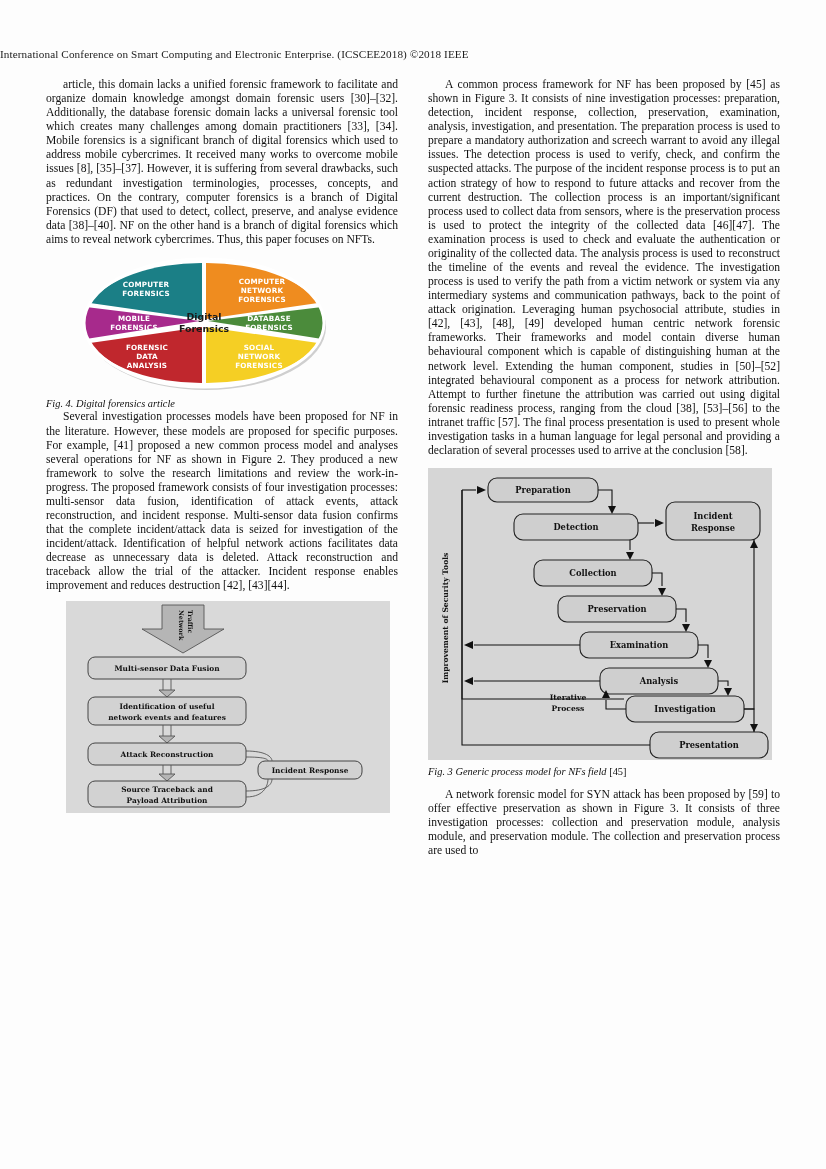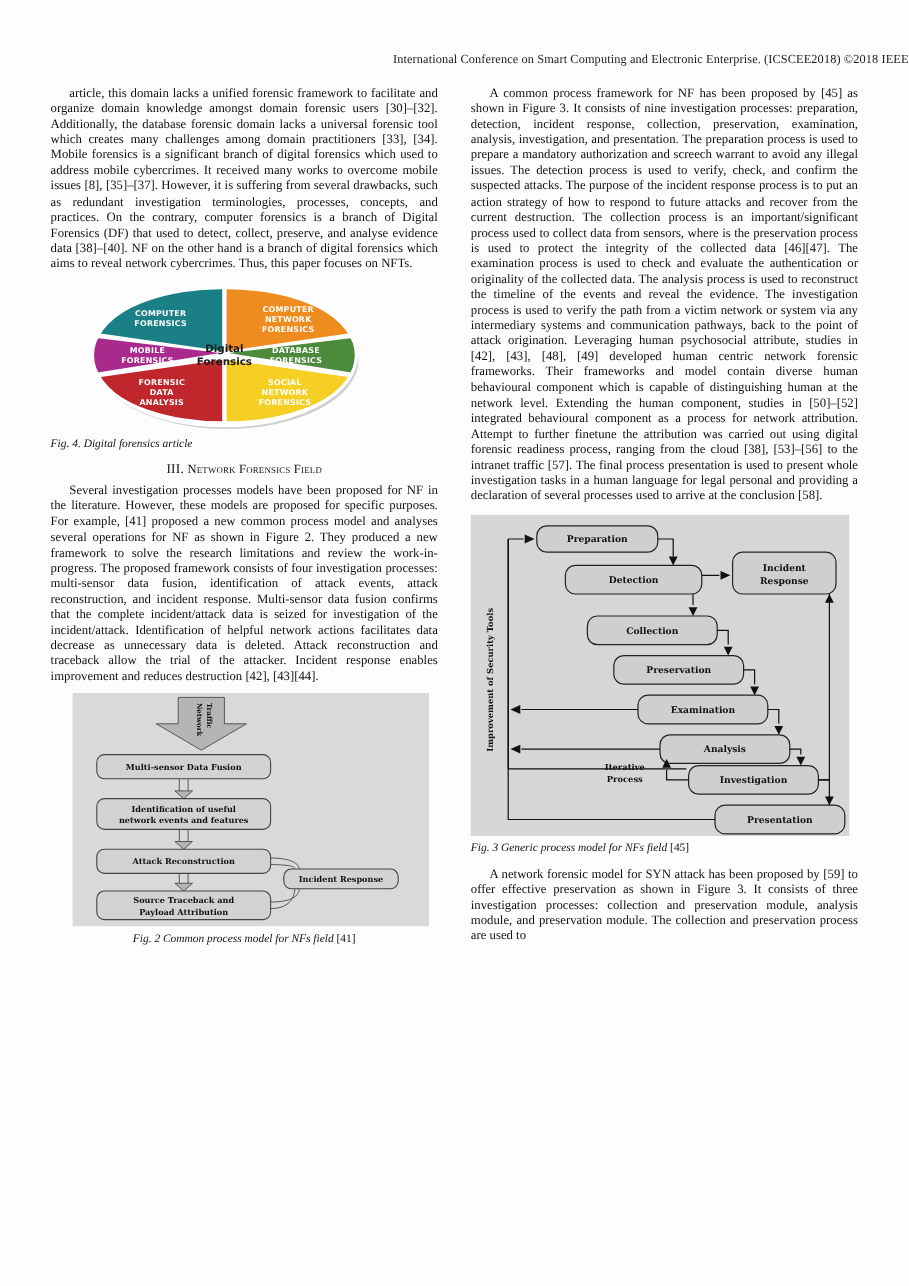--- a/index.html
+++ b/index.html
@@ -21,21 +21,21 @@
     position: absolute;
     left: 0; top: 0;
     width: 826px;
     height: 1169px;
     background: #fdfdfd;
   }
   .running-head {
     position: absolute;
     left: 0; top: 48px;
     width: 826px;
-    text-align: right;
+    text-align: left;
     font-family: "Liberation Serif", serif;
     font-size: 11.2px;
     color: #1b1b1b;
     letter-spacing: 0.1px;
   }
   .col {
     position: absolute;
     top: 78px;
     width: 352px;
     font-size: 11.6px;
@@ -229,24 +229,20 @@
           <text class="pie-center-label" x="150" y="75" text-anchor="middle">Forensics</text>
         </g>
       </svg>
     </div>
 
     <div class="figcaption">
       <span>Fig.  4.</span>
       <span>Digital forensics article</span>
     </div>
 
-    <div class="section-head">
-      <span class="num">III.</span>
-      <span>Network Forensics Field</span>
-    </div>
 
     <p class="indent">Several investigation processes models have been proposed for NF in the literature. However, these models are proposed for specific purposes. For example, [41] proposed a new common process model and analyses several operations for NF as shown in Figure 2. They produced a new framework to solve the research limitations and review the work-in-progress. The proposed framework consists of four investigation processes: multi-sensor data fusion, identification of attack events, attack reconstruction, and incident response. Multi-sensor data fusion confirms that the complete incident/attack data is seized for investigation of the incident/attack. Identification of helpful network actions facilitates data decrease as unnecessary data is deleted. Attack reconstruction and traceback allow the trial of the attacker. Incident response enables improvement and reduces destruction [42], [43][44].</p>
 
     <div class="fig2-wrap" style="height: 212px;">
         <svg width="320" height="212" viewBox="0 0 320 212" style="display:block">
           <path class="f2-arrow" d="M96 4 L138 4 L138 28 L158 28 L117 52 L76 28 L96 28 Z"></path>
           <text class="f2-traffic" x="113" y="9" transform="rotate(90 113 9)">Network</text>
           <text class="f2-traffic" x="122" y="9" transform="rotate(90 122 9)">Traffic</text>
           <rect class="f2-box" x="22" y="56" rx="7" ry="7" width="158" height="22"></rect>
           <text class="f2-text" x="101" y="69.6">Multi-sensor Data Fusion</text>
@@ -266,25 +262,20 @@
           <text class="f2-text" x="101" y="201.5">Payload Attribution</text>
           <rect class="f2-box" x="192" y="160" rx="7" ry="7" width="104" height="18"></rect>
           <text class="f2-text" x="244" y="171.6">Incident Response</text>
           <path class="f2-line" d="M180 150 C 200 150 206 156 206 160"></path>
           <path class="f2-line" d="M180 156 C 198 156 202 158 202 160"></path>
           <path class="f2-line" d="M180 190 C 200 190 206 184 206 178"></path>
           <path class="f2-line" d="M180 196 C 200 196 202 182 202 178"></path>
         </svg>
       </div>
 
-    <div class="figcaption center">
-      <span>Fig.  2</span>
-      <span>Common process model for NFs field</span>
-      <span class="ref">[41]</span>
-    </div>
   </div>
 
   <div class="col right">
     <p class="indent">A common process framework for NF has been proposed by [45] as shown in Figure 3.  It consists of nine investigation processes: preparation, detection, incident response, collection, preservation, examination, analysis, investigation, and presentation. The preparation process is used to prepare a mandatory authorization and screech warrant to avoid any illegal issues. The detection process is used to verify, check, and confirm the suspected attacks. The purpose of the incident response process is to put an action strategy of how to respond to future attacks and recover from the current destruction. The collection process is an important/significant process used to collect data from sensors, where is the preservation process is used to protect the integrity of the collected data [46][47]. The examination process is used to check and evaluate the authentication or originality of the collected data. The analysis process is used to reconstruct the timeline of the events and reveal the evidence. The investigation process is used to verify the path from a victim network or system via any intermediary systems and communication pathways, back to the point of attack origination. Leveraging human psychosocial attribute, studies in [42], [43], [48], [49] developed human centric network forensic frameworks. Their frameworks and model contain diverse human behavioural component which is capable of distinguishing human at the network level. Extending the human component, studies in [50]–[52] integrated behavioural component as a process for network attribution. Attempt to further finetune the attribution was carried out using digital forensic readiness process, ranging from the cloud [38], [53]–[56] to the intranet traffic [57]. The final process presentation is used to present whole investigation tasks in a human language for legal personal and providing a declaration of several processes used to arrive at the conclusion [58].</p>
 
     <div class="fig3-wrap" style="height: 292px; width: 344px;">
         <svg width="344" height="292" viewBox="0 0 344 292" style="display:block">
           <text class="f3-side" x="20" y="150" transform="rotate(-90 20 150)" text-anchor="middle">Improvement of Security Tools</text>
           <path class="f3-line" d="M34 22 L34 231 L196 231"></path>
           <path class="f3-line" d="M34 22 L48 22"></path>

